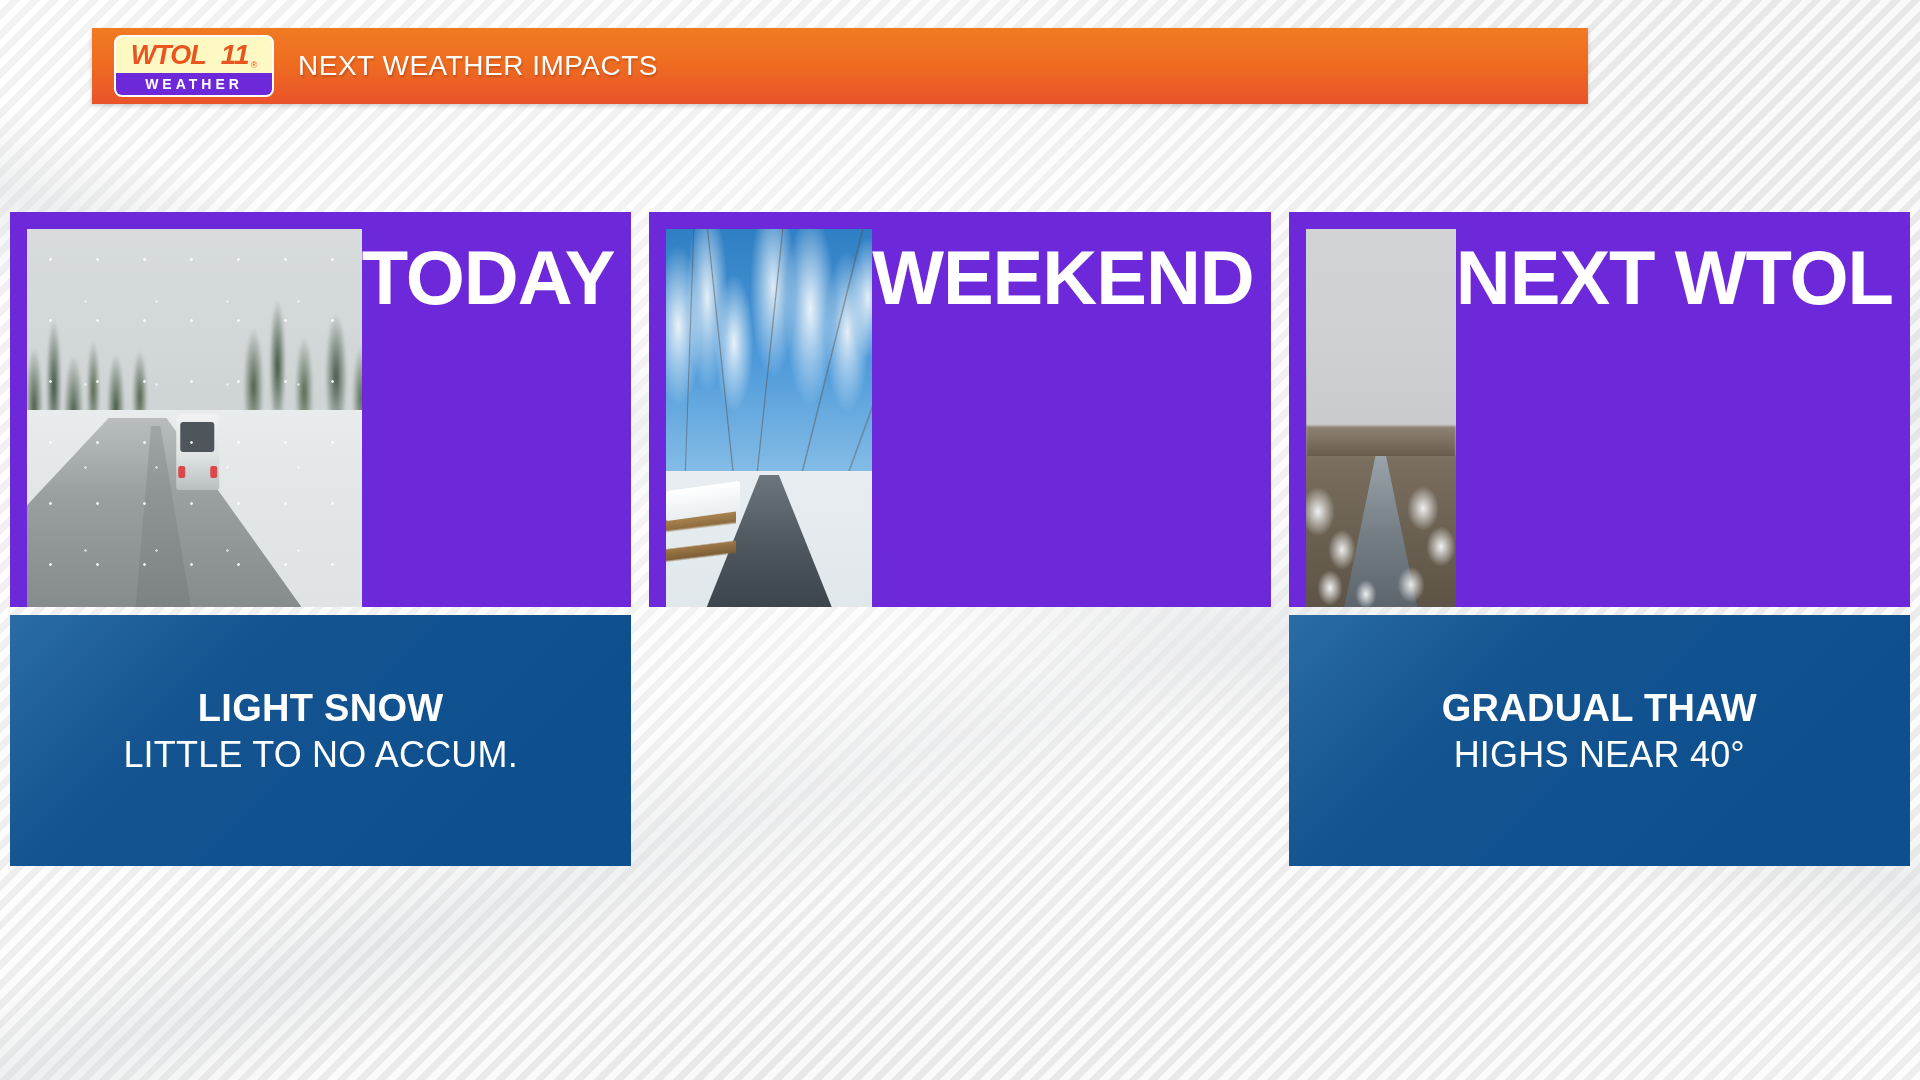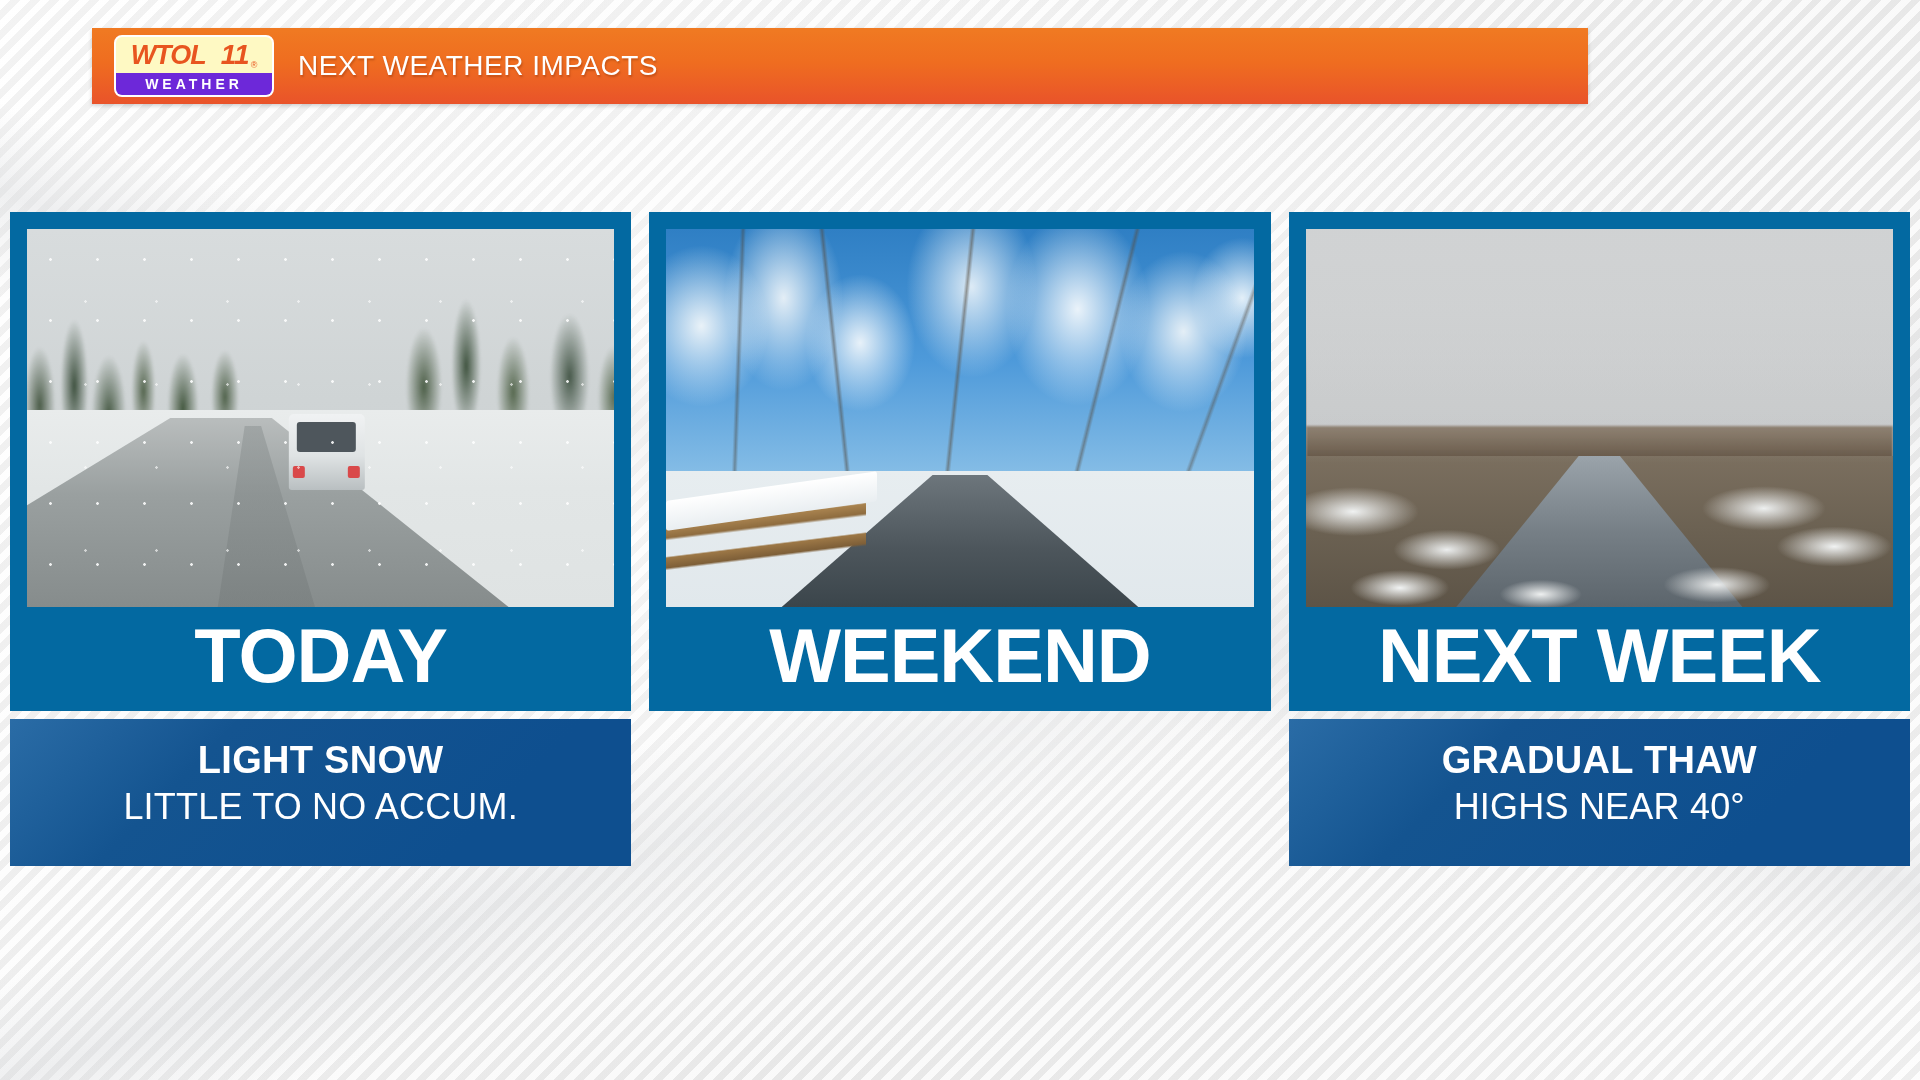--- a/index.html
+++ b/index.html
@@ -107,23 +107,23 @@
     display:flex;
     gap:18px;
     z-index:4;
   }
   .panel{
     flex:1 1 0;
     display:flex; flex-direction:column;
     position:relative;
   }
   .panel-frame{
-    background:#0369a1;
+    background:#6d28d9;
     padding:17px 17px 0 17px;
-    display:flex; flex-direction:column;
+    display:flex; flex-direction:row;
     flex:0 0 auto;
   }
   .photo{
     width:100%; height:378px;
     position:relative;
     overflow:hidden;
     background:#9aa2a8;
   }
   .panel-title{
     color:#ffffff;
@@ -388,21 +388,21 @@
     <div class="panel-frame">
       <div class="photo">
         <div class="sky s3-sky"></div>
         <div class="s3-fogtrees"></div>
         <div class="s3-brush"></div>
         <div class="s3-ground"></div>
         <div class="s3-water"></div>
         <div class="s3-snow"></div>
         <div class="s3-fog"></div>
       </div>
-      <div class="panel-title">NEXT WEEK</div>
+      <div class="panel-title">NEXT WTOL</div>
     </div>
     <div class="caption">
       <div class="caption-main">GRADUAL THAW</div>
       <div class="caption-sub">HIGHS NEAR 40°</div>
     </div>
   </div>
 
 </div>
 
 </body></html>

